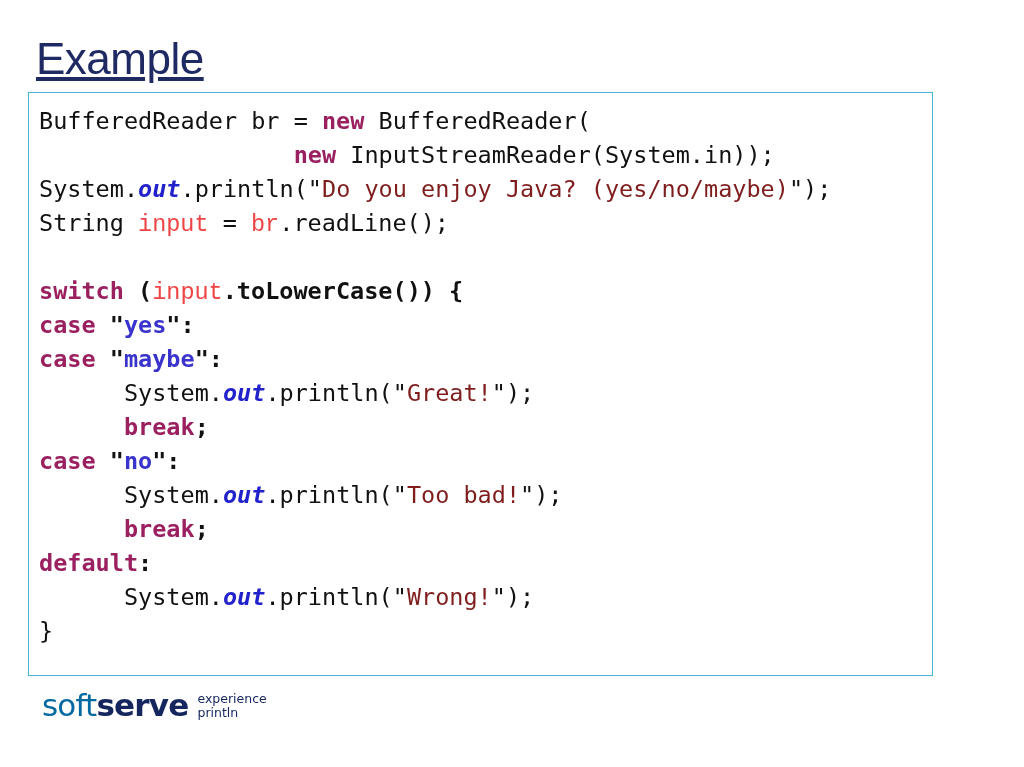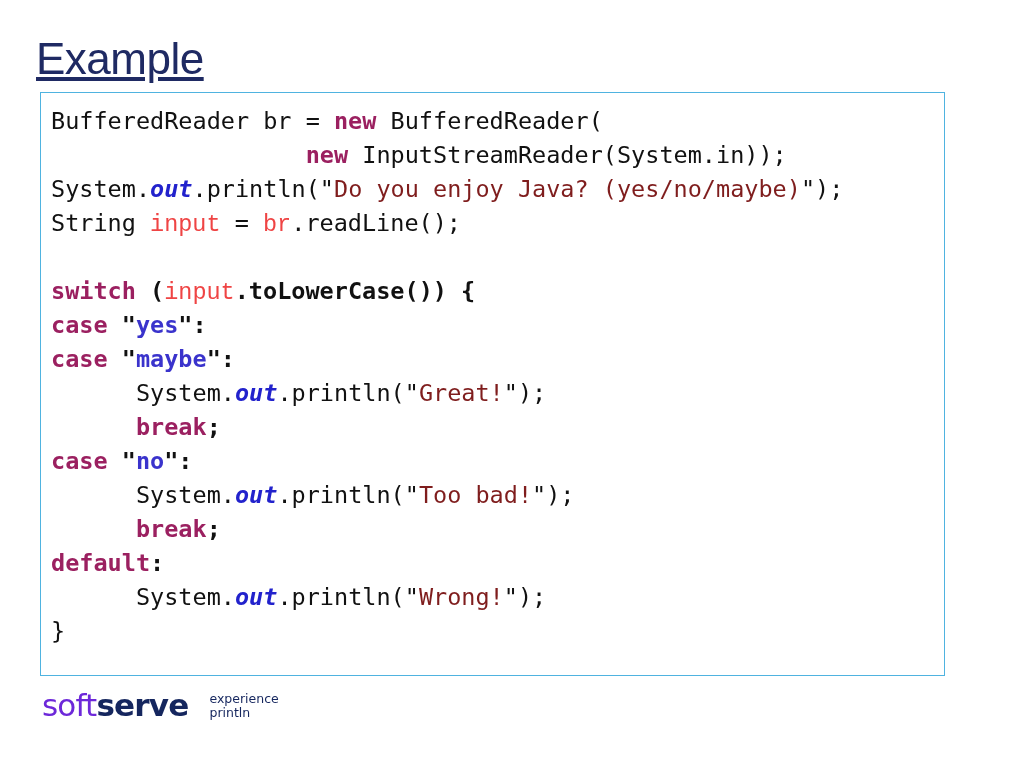--- a/index.html
+++ b/index.html
@@ -26,21 +26,21 @@
     font-weight: 400;
     color: #1F2A63;
     letter-spacing: -0.5px;
     white-space: nowrap;
     text-decoration: underline;
   }
 
   
   .code-box {
     position: absolute;
-    left: 40px;
+    left: 28px;
     top: 92px;
     width: 905px;
     height: 584px;
     box-sizing: border-box;
     border: 1.5px solid #4FB3E0;
     background: #ffffff;
   }
 
   .code {
     position: absolute;
@@ -77,29 +77,29 @@
     align-items: center;
     height: 36px;
   }
   .logo-word {
     font-family: "DejaVu Sans", sans-serif;
     font-size: 31px;
     line-height: 31px;
     letter-spacing: -0.8px;
   }
   .logo-soft {
-    color: #6d28d9;
+    color: #0369a1;
     font-weight: 400;
   }
   .logo-serve {
     color: #15265E;
     font-weight: bold;
   }
   .logo-tag {
-    margin-left: 21px;
+    margin-left: 9px;
     color: #15265E;
     font-family: "DejaVu Sans", sans-serif;
     font-size: 12.5px;
     line-height: 14px;
     font-weight: 400;
     padding-top: 2px;
   }
   .logo-tag div { white-space: nowrap; }
 </style>
 </head>

